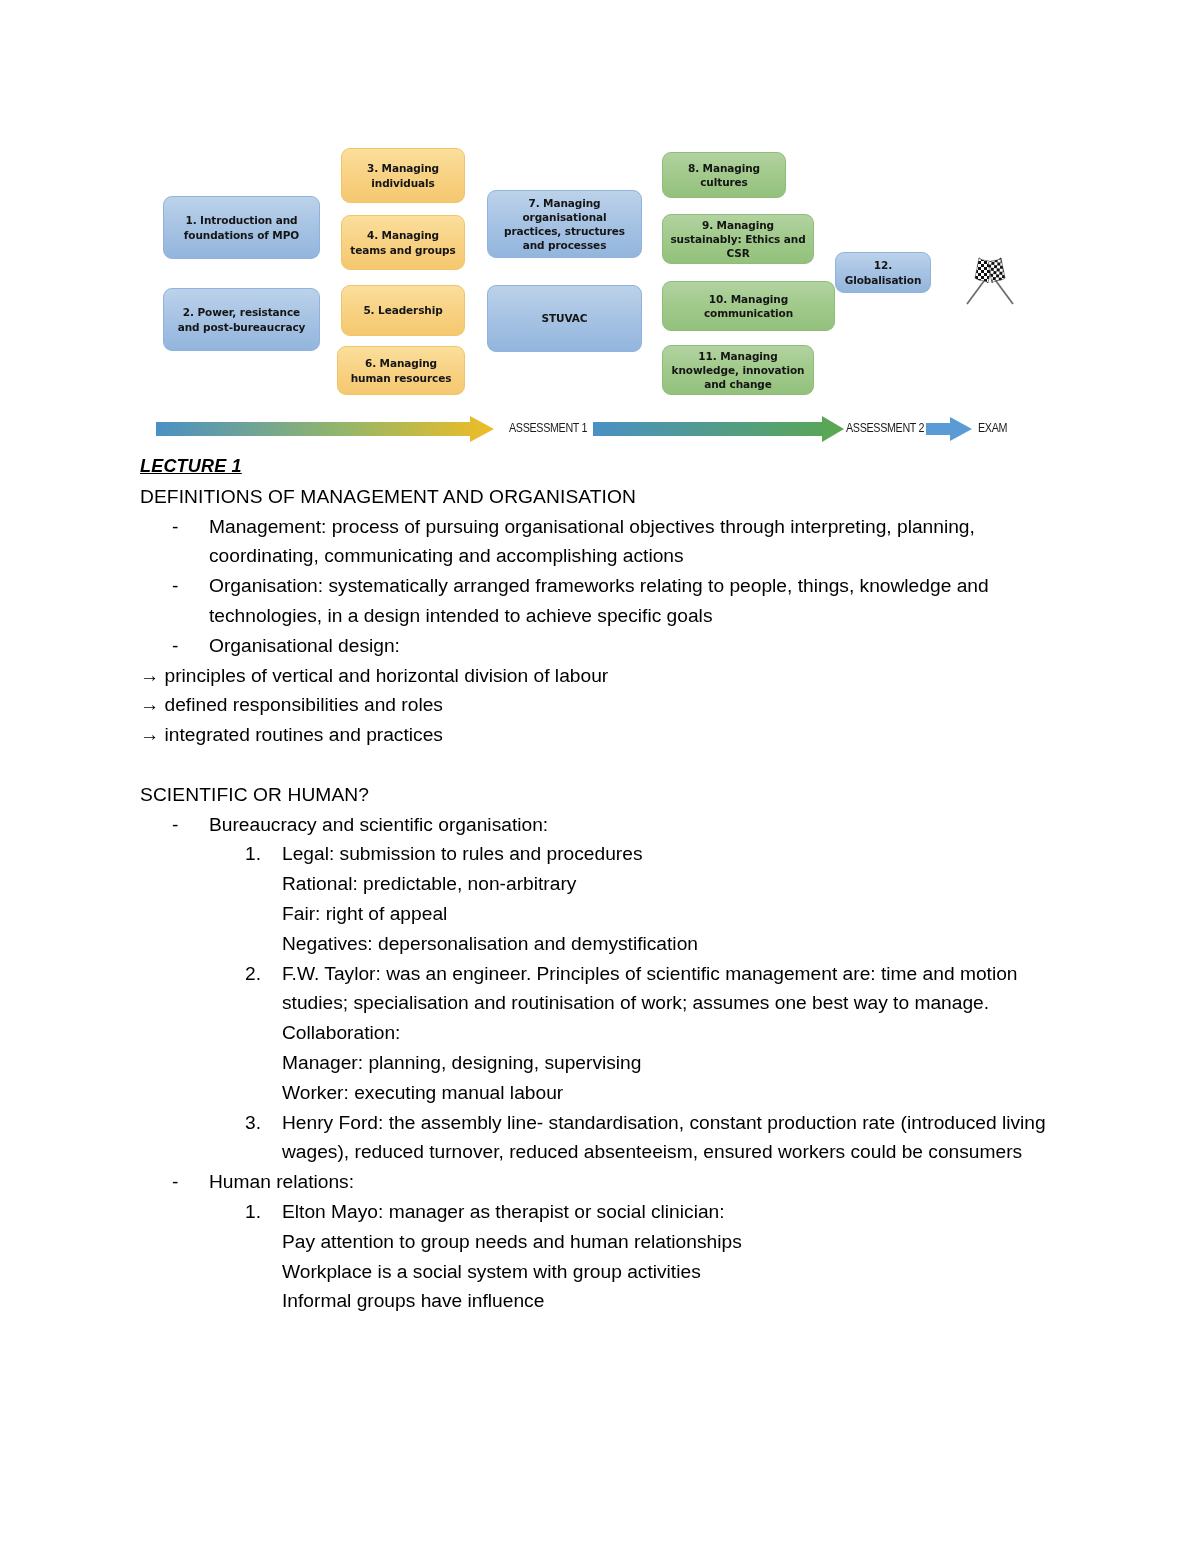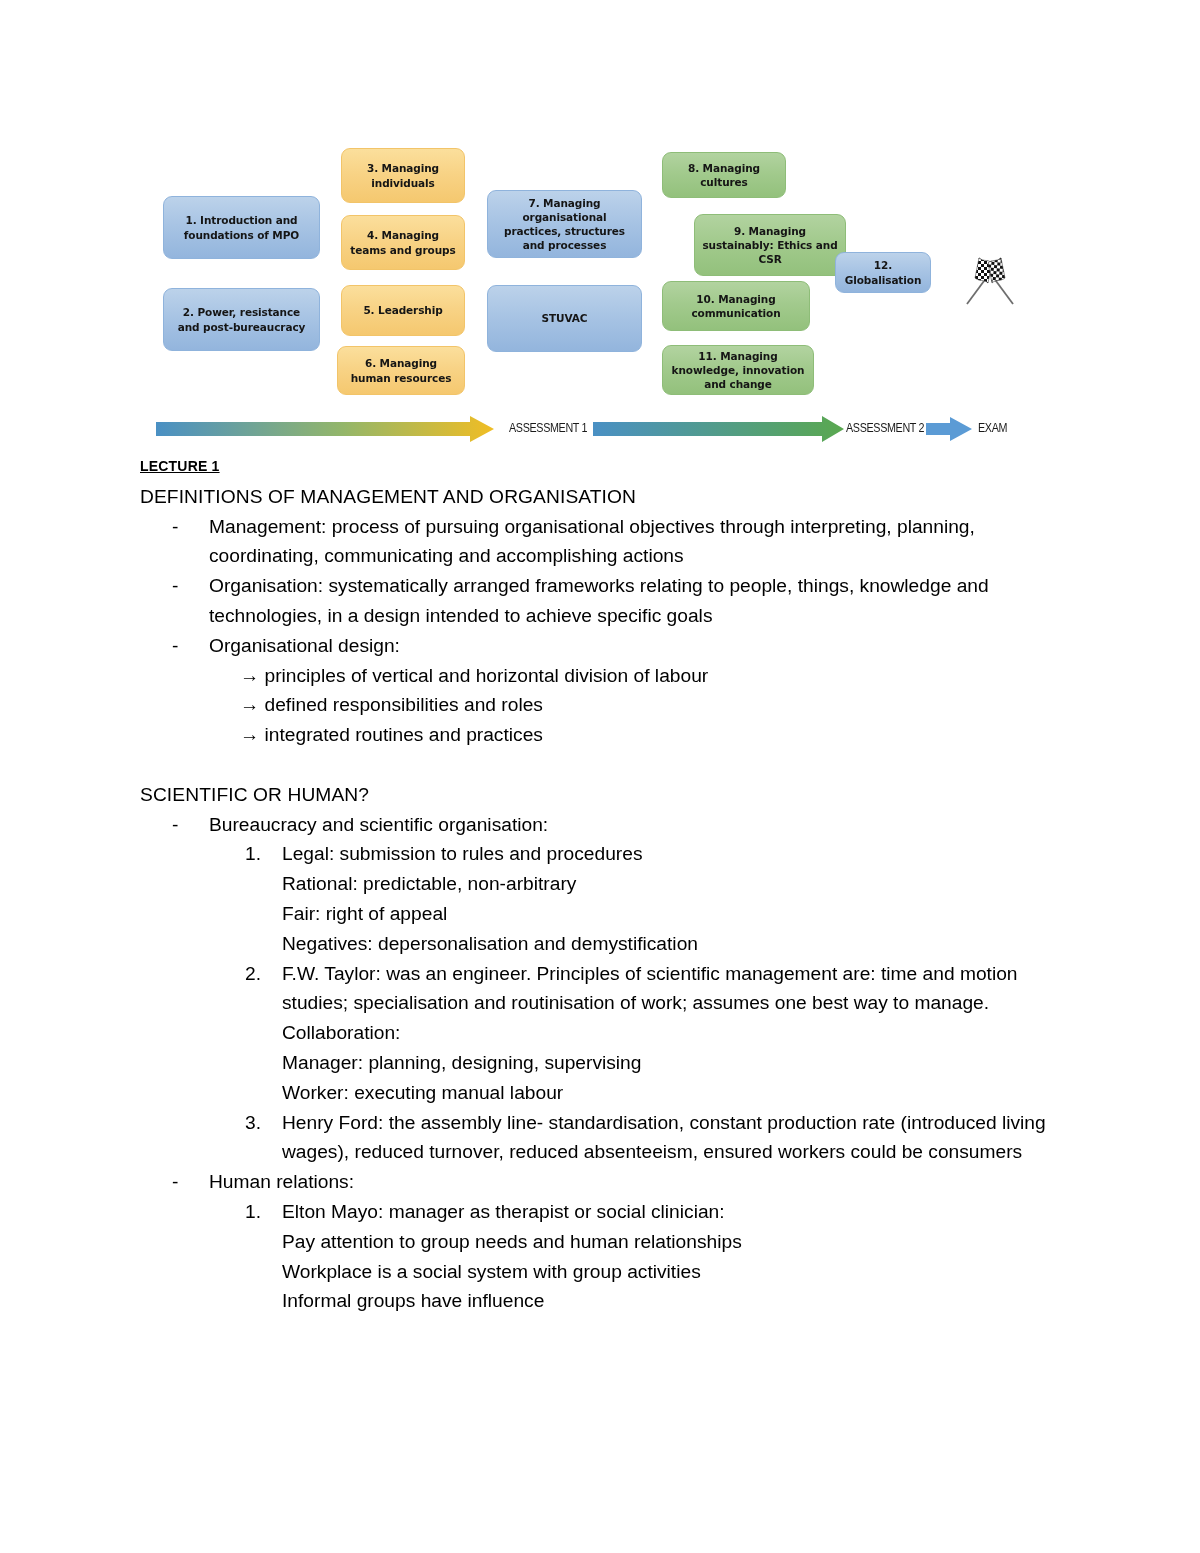--- a/index.html
+++ b/index.html
@@ -63,22 +63,22 @@
   
   #box1  { left:163px; top:196px; width:157px; height:63px; }
   #box2  { left:163px; top:288px; width:157px; height:63px; }
   #box3  { left:341px; top:148px; width:124px; height:55px; }
   #box4  { left:341px; top:215px; width:124px; height:55px; }
   #box5  { left:341px; top:285px; width:124px; height:51px; }
   #box6  { left:337px; top:346px; width:128px; height:49px; }
   #box7  { left:487px; top:190px; width:155px; height:68px; }
   #boxst { left:487px; top:285px; width:155px; height:67px; }
   #box8  { left:662px; top:152px; width:124px; height:46px; }
-  #box9  { left:694px; top:214px; width:152px; height:62px; }
-  #box10 { left:662px; top:281px; width:148px; height:50px; }
+  #box9  { left:662px; top:214px; width:152px; height:50px; }
+  #box10 { left:662px; top:281px; width:173px; height:50px; }
   #box11 { left:662px; top:345px; width:152px; height:50px; }
   #box12 { left:835px; top:252px; width:96px; height:41px; }
 
   
   .flags {
     position: absolute;
     left: 957px;
     top: 246px;
     width: 66px;
     height: 62px;
@@ -115,22 +115,23 @@
     top: 452px;
     width: 930px;
     font-family: "Liberation Sans", sans-serif;
     font-size: 19.2px;
     line-height: 29.8px;
     color: #000;
   }
   .lecture-title {
     font-weight: bold;
     text-decoration: underline;
-    font-size: 14px;
+    font-size: 18px;
     letter-spacing: 0.2px;
+    font-style: italic;
   }
   .section-head {
     letter-spacing: 0.1px;
   }
   .spacer { height: 29.8px; }
 
   .dash-item {
     display: flex;
     margin-left: 32px;
   }
@@ -143,21 +144,21 @@
   .num-item {
     display: flex;
     margin-left: 105px;
   }
   .num-item > .marker {
     width: 37px;
     flex: 0 0 37px;
   }
   .num-item > .body { flex: 1 1 auto; }
 
-  .arrow-line { margin-left: 100px; }
+  .arrow-line { }
   .plain-sub  { margin-left: 0; }
 </style>
 </head>
 <body>
 
 <div class="page">
 
   <div class="roadmap">
 
     <div class="rbox blue" id="box1">1. Introduction and foundations of MPO</div>

